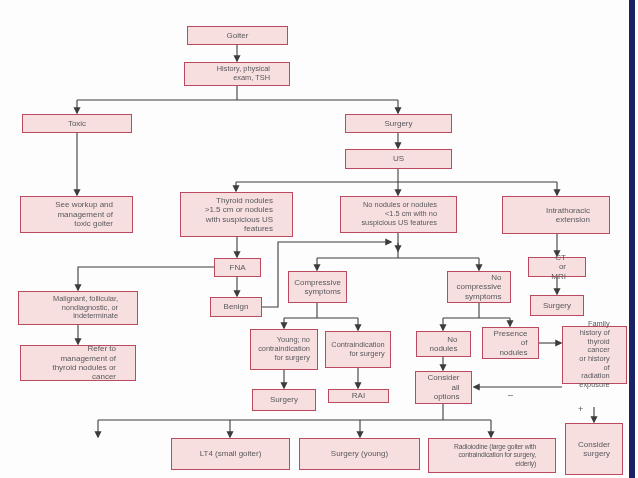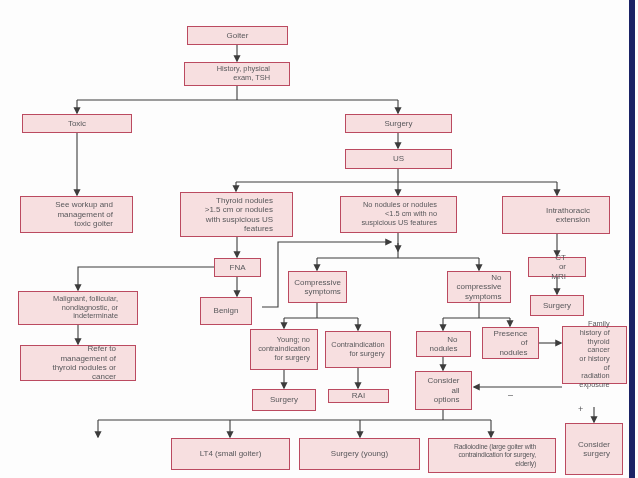--- a/index.html
+++ b/index.html
@@ -83,34 +83,34 @@
   <div class="node" style="left:187px;top:26px;width:101px;height:19px">Goiter</div>
   <div class="node fs7" style="left:184px;top:62px;width:106px;height:24px">History, physical exam, TSH</div>
   <div class="node" style="left:22px;top:114px;width:110px;height:19px">Toxic</div>
   <div class="node" style="left:345px;top:114px;width:107px;height:19px">Surgery</div>
   <div class="node" style="left:345px;top:149px;width:107px;height:20px">US</div>
   <div class="node" style="left:20px;top:196px;width:113px;height:37px">See workup and management of toxic goiter</div>
   <div class="node" style="left:180px;top:192px;width:113px;height:45px">Thyroid nodules &gt;1.5 cm or nodules with suspicious US features</div>
   <div class="node fs7" style="left:340px;top:196px;width:117px;height:37px">No nodules or nodules &lt;1.5 cm with no suspicious US features</div>
   <div class="node" style="left:502px;top:196px;width:108px;height:38px">Intrathoracic extension</div>
   <div class="node" style="left:214px;top:258px;width:47px;height:19px">FNA</div>
-  <div class="node" style="left:200px;top:297px;width:52px;height:28px">Benign</div>
+  <div class="node" style="left:210px;top:297px;width:52px;height:20px">Benign</div>
   <div class="node fs7" style="left:18px;top:291px;width:120px;height:34px">Malignant, follicular, nondiagnostic, or indeterminate</div>
   <div class="node" style="left:20px;top:345px;width:116px;height:36px">Refer to management of thyroid nodules or cancer</div>
   <div class="node" style="left:288px;top:271px;width:59px;height:32px">Compressive symptoms</div>
   <div class="node" style="left:447px;top:271px;width:64px;height:32px">No compressive symptoms</div>
   <div class="node" style="left:528px;top:257px;width:58px;height:20px">CT or MRI</div>
   <div class="node" style="left:530px;top:295px;width:54px;height:21px">Surgery</div>
   <div class="node fs7" style="left:250px;top:329px;width:68px;height:41px">Young; no contraindication for surgery</div>
   <div class="node fs7" style="left:325px;top:331px;width:66px;height:37px">Contraindication for surgery</div>
   <div class="node" style="left:252px;top:389px;width:64px;height:22px">Surgery</div>
   <div class="node" style="left:328px;top:389px;width:61px;height:14px">RAI</div>
   <div class="node" style="left:416px;top:331px;width:55px;height:26px">No nodules</div>
   <div class="node" style="left:482px;top:327px;width:57px;height:32px">Presence of nodules</div>
-  <div class="node" style="left:415px;top:371px;width:57px;height:39px">Consider all options</div>
+  <div class="node" style="left:415px;top:371px;width:57px;height:33px">Consider all options</div>
   <div class="node fs7" style="left:562px;top:326px;width:65px;height:58px">Family history of thyroid cancer or history of radiation exposure</div>
   <div class="node" style="left:565px;top:423px;width:58px;height:52px">Consider surgery</div>
   <div class="node" style="left:171px;top:438px;width:119px;height:32px">LT4 (small goiter)</div>
   <div class="node" style="left:299px;top:438px;width:121px;height:32px">Surgery (young)</div>
   <div class="node fs65" style="left:428px;top:438px;width:128px;height:35px">Radioiodine (large goiter with contraindication for surgery, elderly)</div>
 
   <span class="edge-label" style="left:508px;top:391px">–</span>
   <span class="edge-label" style="left:578px;top:405px">+</span>
 
   <div class="right-bar"></div>

